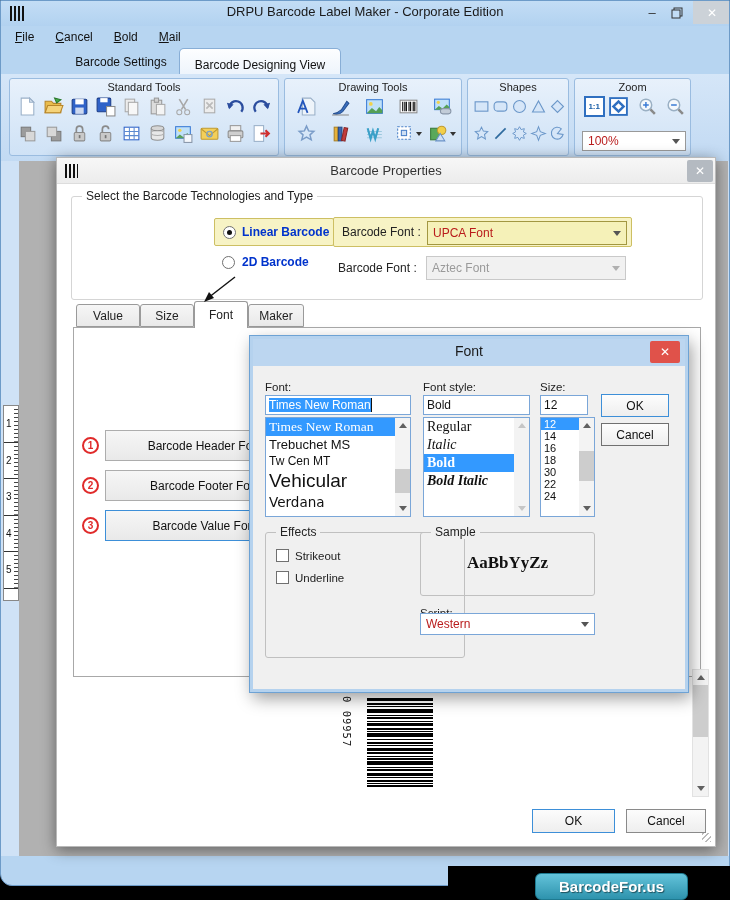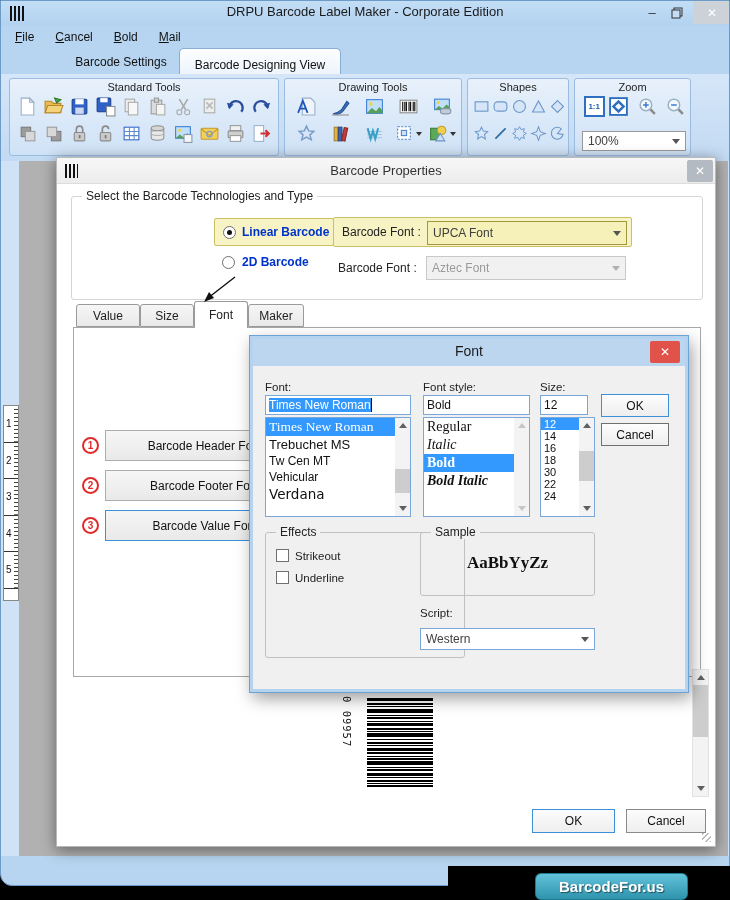--- a/index.html
+++ b/index.html
@@ -23,21 +23,21 @@
 #toolbar{position:absolute;left:0;top:73px;width:100%;height:87px;background:linear-gradient(#d5e6f8,#c2daf3)}
 .tgroup{position:absolute;top:4px;height:78px;background:linear-gradient(#e8f1fb,#cfe2f6);border:1px solid #9abce0;border-radius:3px}
 .tgtitle{width:100%;text-align:center;font-size:11px;color:#222;padding-top:2px}
 .trow{display:flex;padding-left:4px}
 .tb{width:26px;height:27px;display:flex;align-items:center;justify-content:center}
 .tb svg{width:21px;height:21px}
 .dr{width:34px;height:27px}
 .sh{width:19px;height:27px}
 .sh svg{width:17px;height:17px}
 .ddarrow{width:0;height:0;border-left:3px solid transparent;border-right:3px solid transparent;border-top:4px solid #333;margin-left:1px}
-.combo{background:#fff;border:1px solid #999;display:flex;align-items:center;font-size:12px;color:#404040;padding-left:5px;position:relative}
+.combo{background:#fff;border:1px solid #999;display:flex;align-items:center;font-size:12px;color:#b91c1c;padding-left:5px;position:relative}
 .combo .chev{position:absolute;right:5px;top:50%;margin-top:-2px;width:0;height:0;border-left:4px solid transparent;border-right:4px solid transparent;border-top:5px solid #555}
 
 #canvas{position:absolute;left:0;top:160px;width:730px;height:695px;background:#cfe2f6}
 #page-gray{position:absolute;left:18px;top:0;width:709px;height:695px;background:#b1b1b1}
 #vruler{position:absolute;left:2px;top:244px;width:16px;height:196px;background:#fff;border:1px solid #888}
 .rrow{position:relative;height:36.5px;border-bottom:1px solid #333;background:repeating-linear-gradient(to bottom,transparent 0 3px,#444 3px 4px) right/4px 100% no-repeat}
 .rrow span{position:absolute;left:2px;top:12px;font-size:10px;color:#111}
 
 #props{position:absolute;left:56px;top:157px;width:660px;height:690px;background:#fff;border:1px solid #b9b9b9;box-shadow:0 3px 14px rgba(0,0,0,.45)}
 #props-title{position:absolute;left:0;top:0;width:100%;height:26px;background:linear-gradient(#f7f7f7,#ececec);border-bottom:1px solid #ddd}
@@ -583,21 +583,21 @@
     <span>Bold</span>
   </div>
   <div class="fd-input" style="left:287px;top:56px;width:48px">
     <span>12</span>
   </div>
 
   <div class="fd-list" style="left:12px;top:78px;width:146px;height:100px">
     <div class="li sel serif" style="font-size:13.5px">Times New Roman</div>
     <div class="li" style="font-size:13px">Trebuchet MS</div>
     <div class="li" style="font-size:12px">Tw Cen MT</div>
-    <div class="li" style="font-size:12px">Vehicular</div>
+    <div class="li" style="font-size:19px">Vehicular</div>
     <div class="li" style="font-size:13.5px;font-family:'DejaVu Sans',sans-serif">Verdana</div>
     <div class="sbar" style="right:0;top:0;width:15px;height:98px;border:none">
       <div class="sb-up"></div>
       <div class="sb-thumb" style="height:24px;margin-top:36px"></div>
       <div class="sb-dn" style="margin-top:auto"></div>
     </div>
   </div>
 
   <div class="fd-list" style="left:170px;top:78px;width:107px;height:100px">
     <div class="li serif" style="font-size:14px">Regular</div>
@@ -639,21 +639,21 @@
       <span style="font-size:11.5px;color:#222">Underline</span>
     </div>
   </div>
 
   <div class="gbox gbox2" style="left:167px;top:193px;width:175px;height:64px;border-color:#c0c0c0">
     <span class="legend">Sample</span>
     <div class="serif" style="position:absolute;left:0;top:20px;width:100%;text-align:center;font-size:17px;font-weight:bold;color:#111">AaBbYyZz</div>
   </div>
 
   <span class="fd-label" style="left:167px;top:268px">Script:</span>
-  <div class="combo" style="position:absolute;left:167px;top:289px;width:175px;height:22px;border-color:#7aa6d8">
+  <div class="combo" style="position:absolute;left:167px;top:274px;width:175px;height:22px;border-color:#7aa6d8">
     <span>Western</span>
     <span class="chev"></span>
   </div>
 </div>
 
 <div id="blackblob"></div>
 <div id="blackband"></div>
 <div id="badge">BarcodeFor.us</div>
 
 </body></html>

